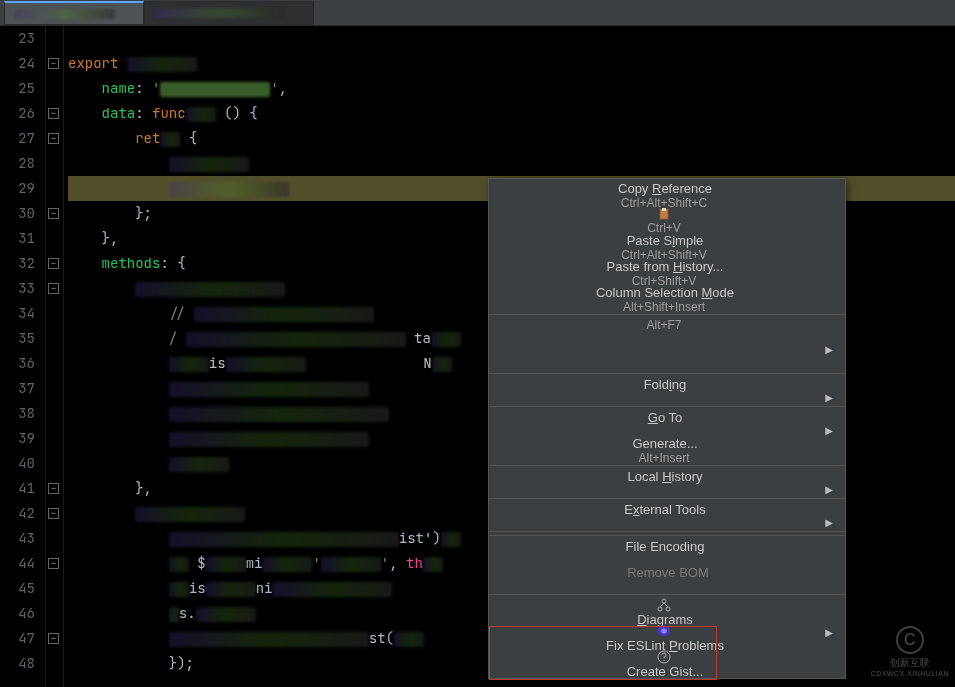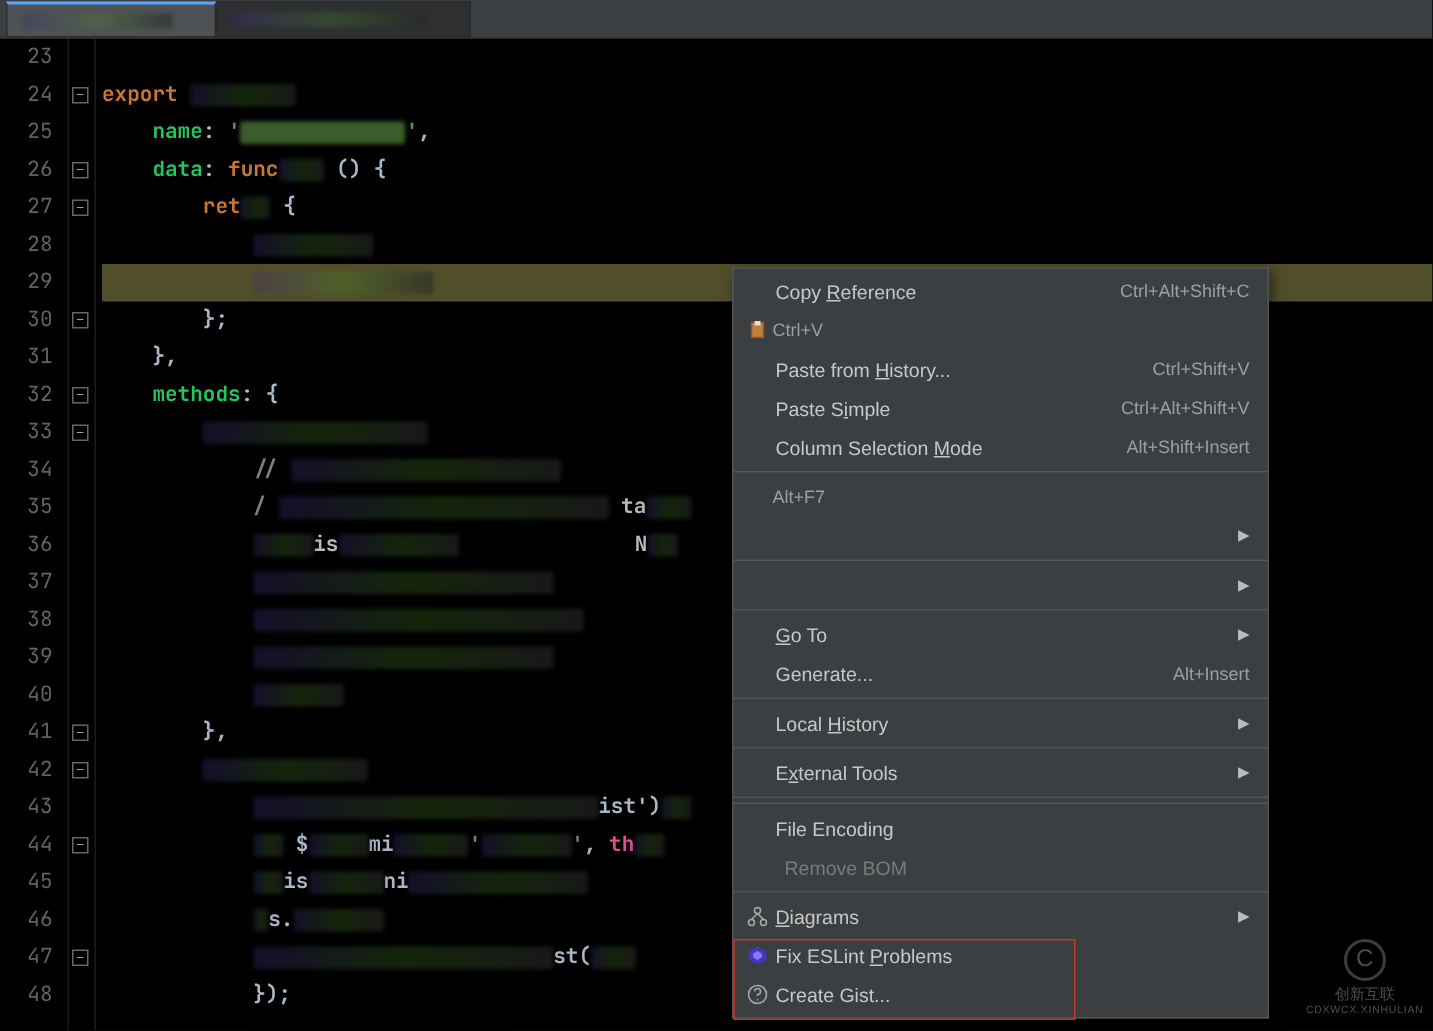--- a/index.html
+++ b/index.html
@@ -79,21 +79,20 @@
     flex: 1;
     font-family: "JetBrains Mono","Consolas", monospace;
     font-size: 14px;
     line-height: 25px;
     position: relative;
     padding-left: 4px;
   }
   .code-line {
     white-space: pre;
     height: 25px;
-    font-weight: bold;
   }
   .code-line.highlight {
     background: #514f2a;
   }
   .tok-key { color: #cc7832; }
   .tok-prop { color: #22c55e; }
   .tok-str { color: #6a8759; }
   .tok-com { color: #808080; }
   .tok-punc { color: #a9b7c6; }
   .tok-this { color: #ec4899; }
@@ -116,20 +115,21 @@
     z-index: 50;
   }
   .menu-item {
     height: 26px;
     display: flex;
     align-items: center;
     padding: 0 12px 0 6px;
     color: #c8c8c8;
     font-size: 13px;
     position: relative;
+    flex-direction: column;
   }
   .menu-item.disabled { color: #7a7a7a; padding-left: 12px; }
   .menu-icon {
     width: 20px;
     display: flex;
     justify-content: center;
     align-items: center;
     font-size: 12px;
   }
   .menu-label { flex: 1; padding-left: 2px; }
@@ -252,45 +252,46 @@
       <span class="menu-icon">
         <svg width="14" height="14" viewBox="0 0 14 14">
           <rect x="3" y="2" width="8" height="10" fill="#c07f3e" stroke="#8a5a28"></rect>
           <rect x="5" y="1" width="4" height="3" fill="#ddd"></rect>
         </svg>
       </span>
       <span class="menu-shortcut">Ctrl+V</span>
     </div>
     <div class="menu-item">
       <span class="menu-icon"></span>
+      <span class="menu-label">Paste S<span class="underline">i</span>mple</span>
+      <span class="menu-shortcut">Ctrl+Alt+Shift+V</span>
+    </div>
+    <div class="menu-item">
+      <span class="menu-icon"></span>
       <span class="menu-label">Paste from <span class="underline">H</span>istory...</span>
       <span class="menu-shortcut">Ctrl+Shift+V</span>
     </div>
     <div class="menu-item">
       <span class="menu-icon"></span>
-      <span class="menu-label">Paste S<span class="underline">i</span>mple</span>
-      <span class="menu-shortcut">Ctrl+Alt+Shift+V</span>
-    </div>
-    <div class="menu-item">
-      <span class="menu-icon"></span>
       <span class="menu-label">Column Selection <span class="underline">M</span>ode</span>
       <span class="menu-shortcut">Alt+Shift+Insert</span>
     </div>
     <div class="menu-sep"></div>
     <div class="menu-item">
       <span class="menu-icon"></span>
       <span class="menu-shortcut">Alt+F7</span>
     </div>
     <div class="menu-item">
       <span class="menu-icon"></span>
       <span class="menu-arrow">▶</span>
     </div>
     <div class="menu-sep"></div>
     <div class="menu-item">
       <span class="menu-icon"></span>
+      <span class="menu-label">Fold<span class="underline">i</span>ng</span>
       <span class="menu-arrow">▶</span>
     </div>
     <div class="menu-sep"></div>
     <div class="menu-item">
       <span class="menu-icon"></span>
       <span class="menu-label"><span class="underline">G</span>o To</span>
       <span class="menu-arrow">▶</span>
     </div>
     <div class="menu-item">
       <span class="menu-icon"></span>

